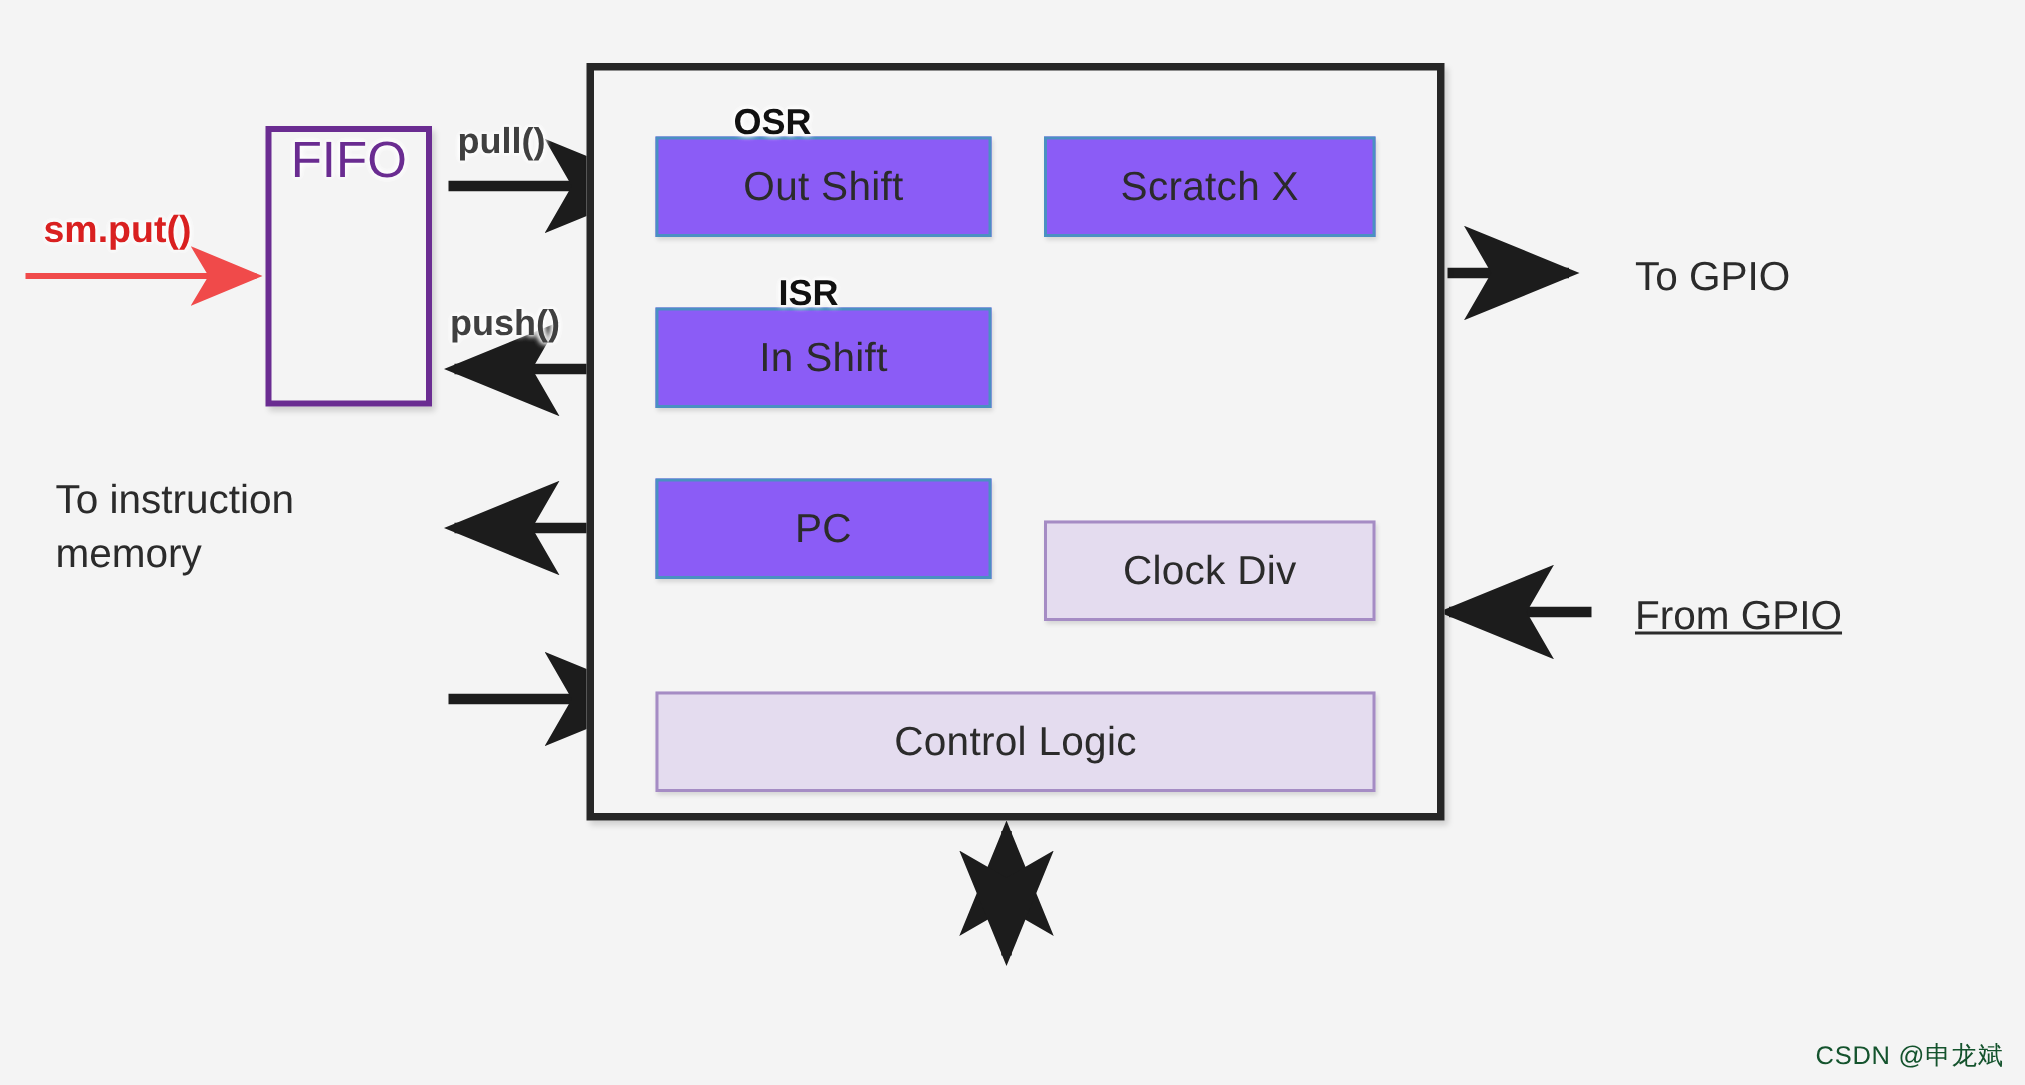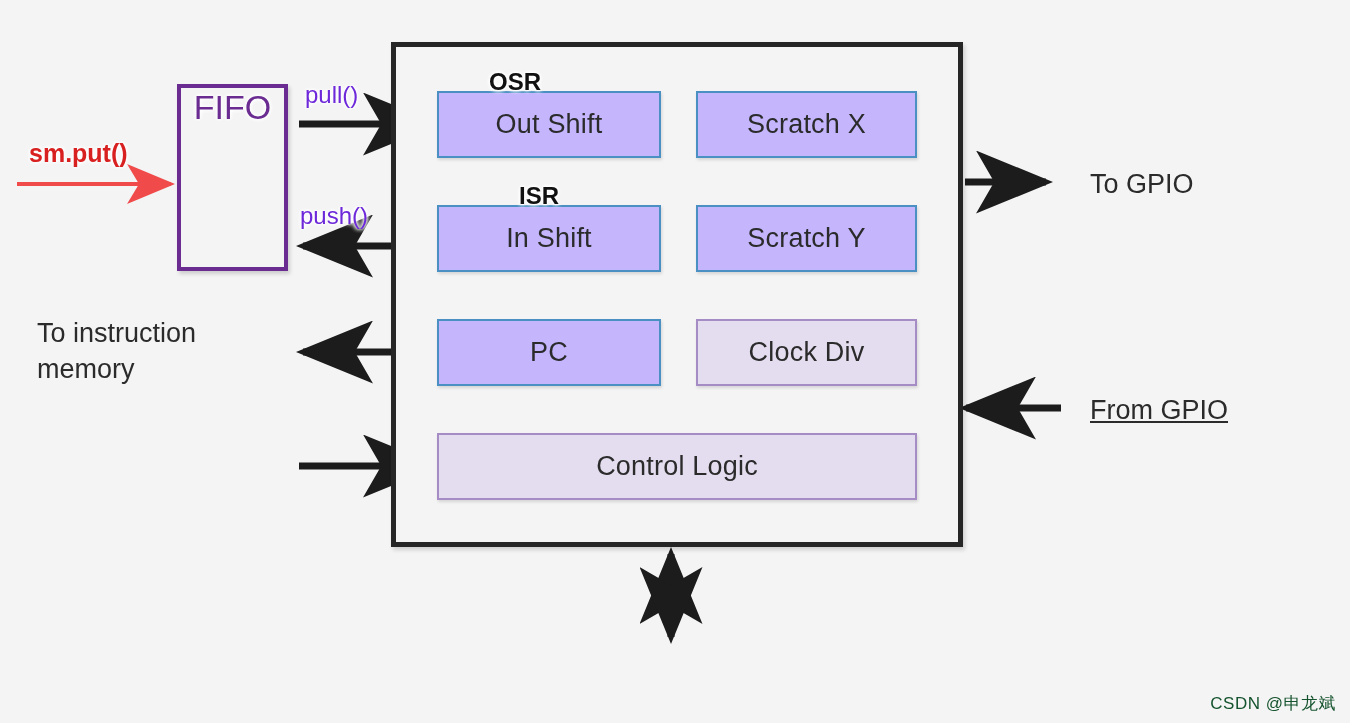--- a/index.html
+++ b/index.html
@@ -31,26 +31,27 @@
     box-sizing: border-box;
     display: flex;
     align-items: center;
     justify-content: center;
     font-size: 27px;
     color: #2b2b2b;
     letter-spacing: 0.2px;
     box-shadow: 1px 2px 3px rgba(0,0,0,0.13);
   }
   .unit.blue {
-    background: #c4b5fd;
+    background: #8b5cf6;
     border: 2.5px solid #4a90c2;
   }
   .unit.purple {
     background: #e4dcef;
     border: 2.5px solid #a58cc4;
+    margin-top: 28px;
   }
 
   
   #sm-container {
     position: absolute;
     left: 391px;
     top: 42px;
     width: 572px;
     height: 505px;
     box-sizing: border-box;
@@ -84,22 +85,22 @@
   .note {
     position: absolute;
     font-size: 27px;
     color: #2b2b2b;
     line-height: 1.32;
     white-space: pre-line;
   }
   .wirelabel {
     position: absolute;
     font-size: 24px;
-    font-weight: normal;
-    color: #6d28d9;
+    font-weight: bold;
+    color: #404040;
     text-shadow: 0 0 5px #fff, 0 0 5px #fff, 0 0 4px #fff, 0 0 3px #fff;
   }
   .reglabel {
     position: absolute;
     font-size: 24px;
     font-weight: bold;
     color: #111;
     text-shadow: 0 0 5px #fff, 0 0 5px #fff, 0 0 4px #fff, 0 0 3px #fff;
   }
   #sm-put-label {
@@ -164,23 +165,20 @@
   </div>
 
   <div class="unit blue" style="left:696px; top:91px; width:221px; height:67px;">
     <span>Scratch X</span>
   </div>
 
   <div class="unit blue" style="left:437px; top:205px; width:224px; height:67px;">
     <span>In Shift</span>
   </div>
 
-  <div class="unit blue" style="left:696px; top:205px; width:221px; height:67px;">
-    <span>Scratch Y</span>
-  </div>
 
   <div class="unit blue" style="left:437px; top:319px; width:224px; height:67px;">
     <span>PC</span>
   </div>
 
   <div class="unit purple" style="left:696px; top:319px; width:221px; height:67px;">
     <span>Clock Div</span>
   </div>
 
   <div class="unit purple" style="left:437px; top:433px; width:480px; height:67px;">

